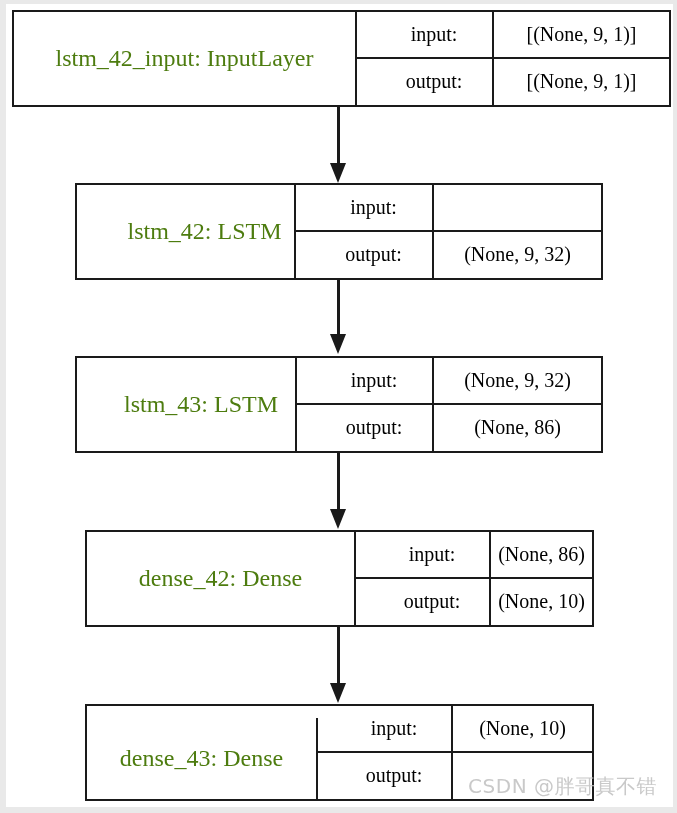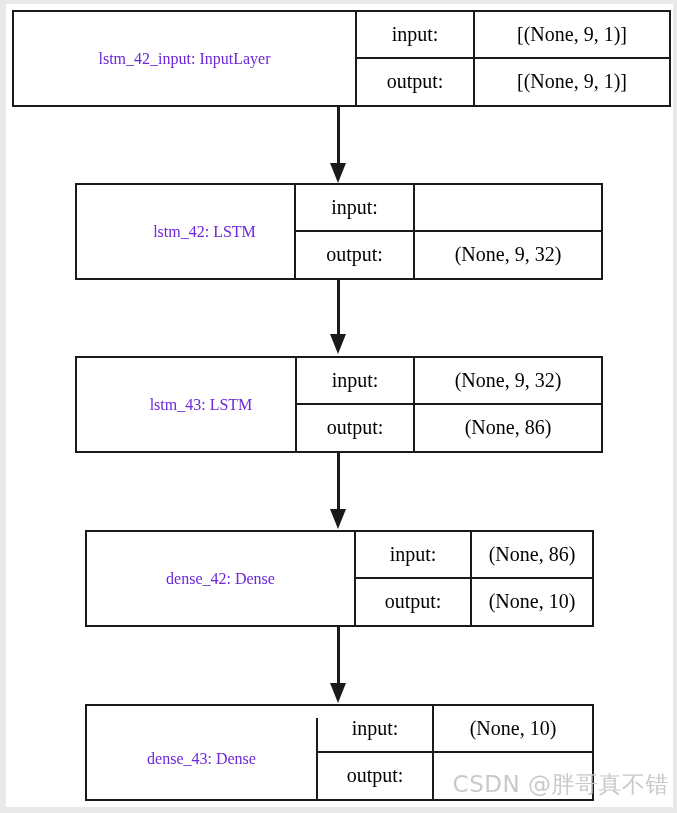--- a/index.html
+++ b/index.html
@@ -31,22 +31,22 @@
     display: flex;
     flex-direction: row;
     align-items: stretch;
   }
   .node-name {
     box-sizing: border-box;
     display: flex;
     align-items: center;
     justify-content: center;
     text-align: center;
-    font-size: 16px;
-    color: #6d28d9;
+    font-size: 24px;
+    color: #4d7c0f;
     white-space: nowrap;
     padding: 0 6px;
     border-right: 2px solid #1a1a1a;
   }
   .node-io {
     box-sizing: border-box;
     flex: 1 1 auto;
     display: flex;
     flex-direction: column;
   }
@@ -62,20 +62,21 @@
   }
   .io-label {
     box-sizing: border-box;
     display: flex;
     align-items: center;
     justify-content: center;
     font-size: 20px;
     color: #000000;
     white-space: nowrap;
     border-right: 2px solid #1a1a1a;
+    margin-left: 19px;
   }
   .io-value {
     box-sizing: border-box;
     flex: 1 1 auto;
     display: flex;
     align-items: center;
     justify-content: center;
     font-size: 20px;
     color: #000000;
     white-space: nowrap;
@@ -97,23 +98,23 @@
     left: -7px;
     width: 0;
     height: 0;
     border-left: 8px solid transparent;
     border-right: 8px solid transparent;
     border-top: 20px solid #1a1a1a;
   }
   
   #watermark {
     position: absolute;
-    right: 4px;
+    right: 16px;
     bottom: 7px;
-    font-size: 23px;
+    font-size: 20px;
     color: #c9c9c9;
     font-family: "DejaVu Sans", "Liberation Sans", sans-serif;
     letter-spacing: 0.5px;
     white-space: nowrap;
     user-select: none;
   }
 </style>
 </head>
 <body>
 

